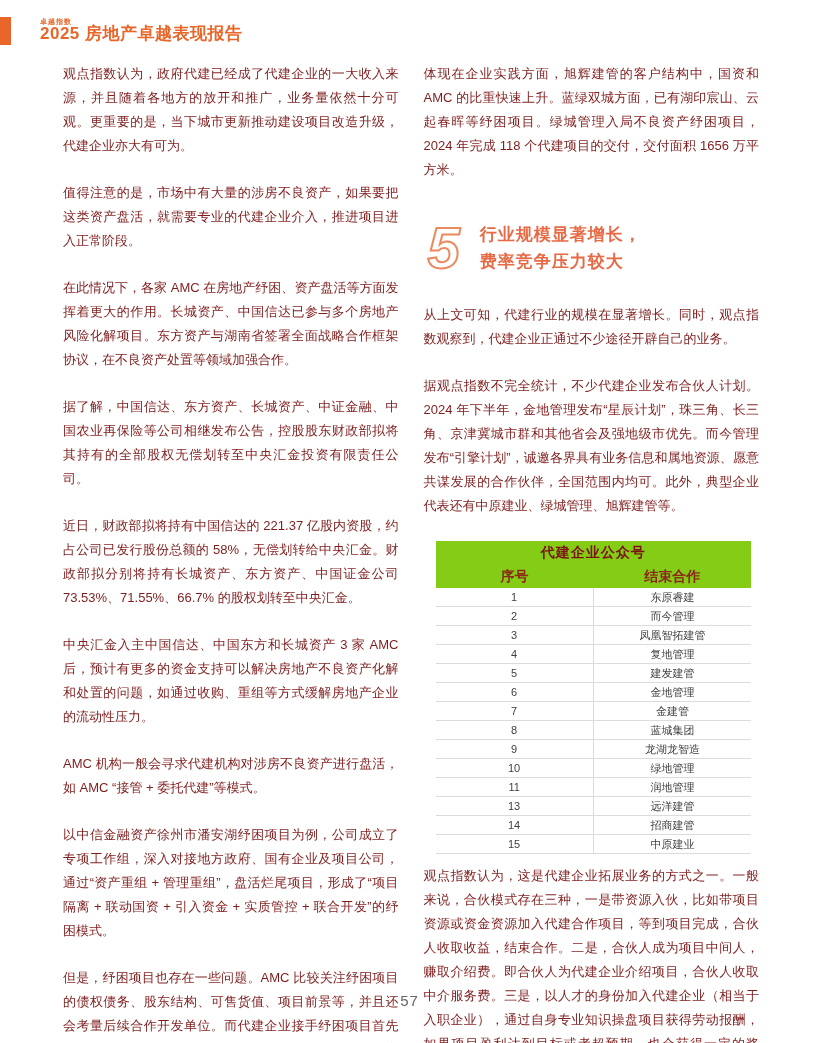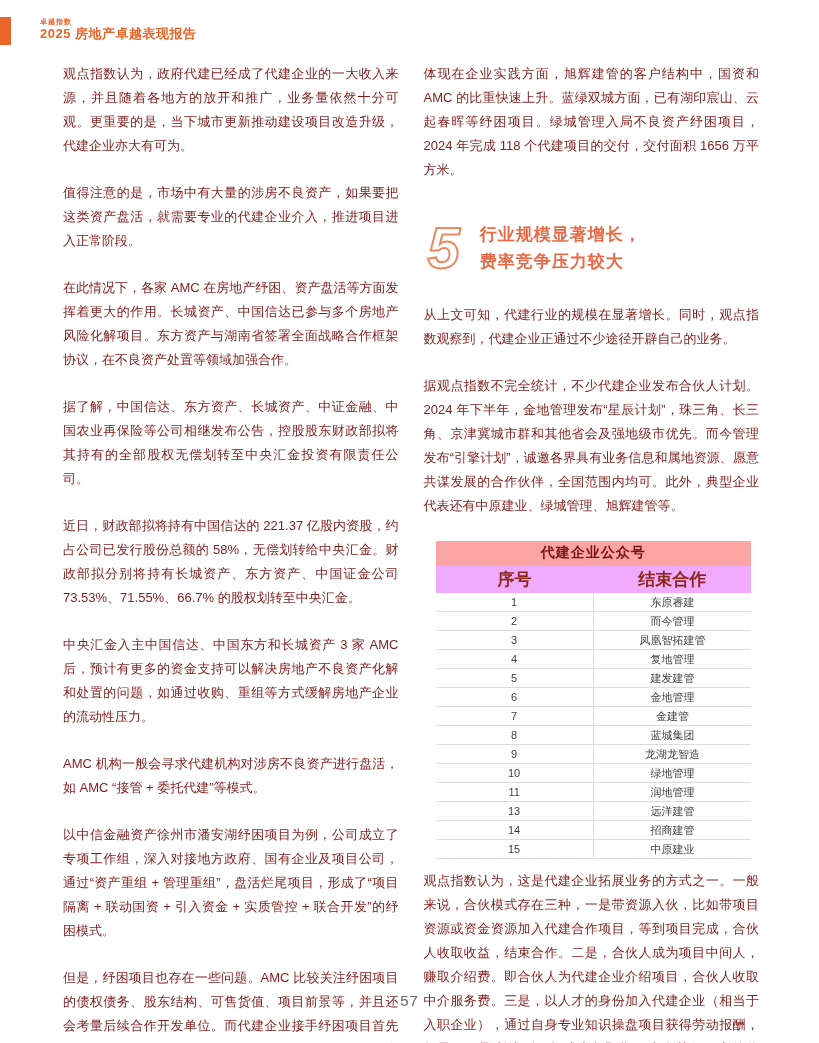--- a/index.html
+++ b/index.html
@@ -29,21 +29,21 @@
     margin-left: 29px;
     color: #e8662a;
   }
   .logo-small {
     font-size: 7px;
     font-weight: bold;
     letter-spacing: 1px;
     line-height: 10px;
   }
   .logo-title {
-    font-size: 13px;
+    font-size: 17px;
     font-weight: bold;
     letter-spacing: 0.5px;
     line-height: 14px;
   }
   
   .columns {
     position: absolute;
     top: 62px;
     left: 63px;
     right: 60px;
@@ -86,33 +86,33 @@
   
   .pub-table-wrap {
     margin: 2px 8px 10px 12px;
   }
   table.pub-table {
     width: 100%;
     border-collapse: collapse;
     table-layout: fixed;
   }
   .pub-table .title-row td {
-    background: #fca5a5;
+    background: #84cc16;
     color: #7c1215;
     font-weight: bold;
     font-size: 14px;
     text-align: center;
     padding: 3px 0 4px 0;
     letter-spacing: 1px;
   }
   .pub-table .head-row td {
-    background: #f0abfc;
+    background: #84cc16;
     color: #8c271a;
     font-weight: bold;
-    font-size: 17px;
+    font-size: 14px;
     text-align: center;
     padding: 2px 0;
   }
   .pub-table tbody td {
     font-size: 11px;
     color: #3f3f3f;
     text-align: center;
     padding: 1.5px 0;
     border-bottom: 1px solid #dcdcdc;
     background: #ffffff;

